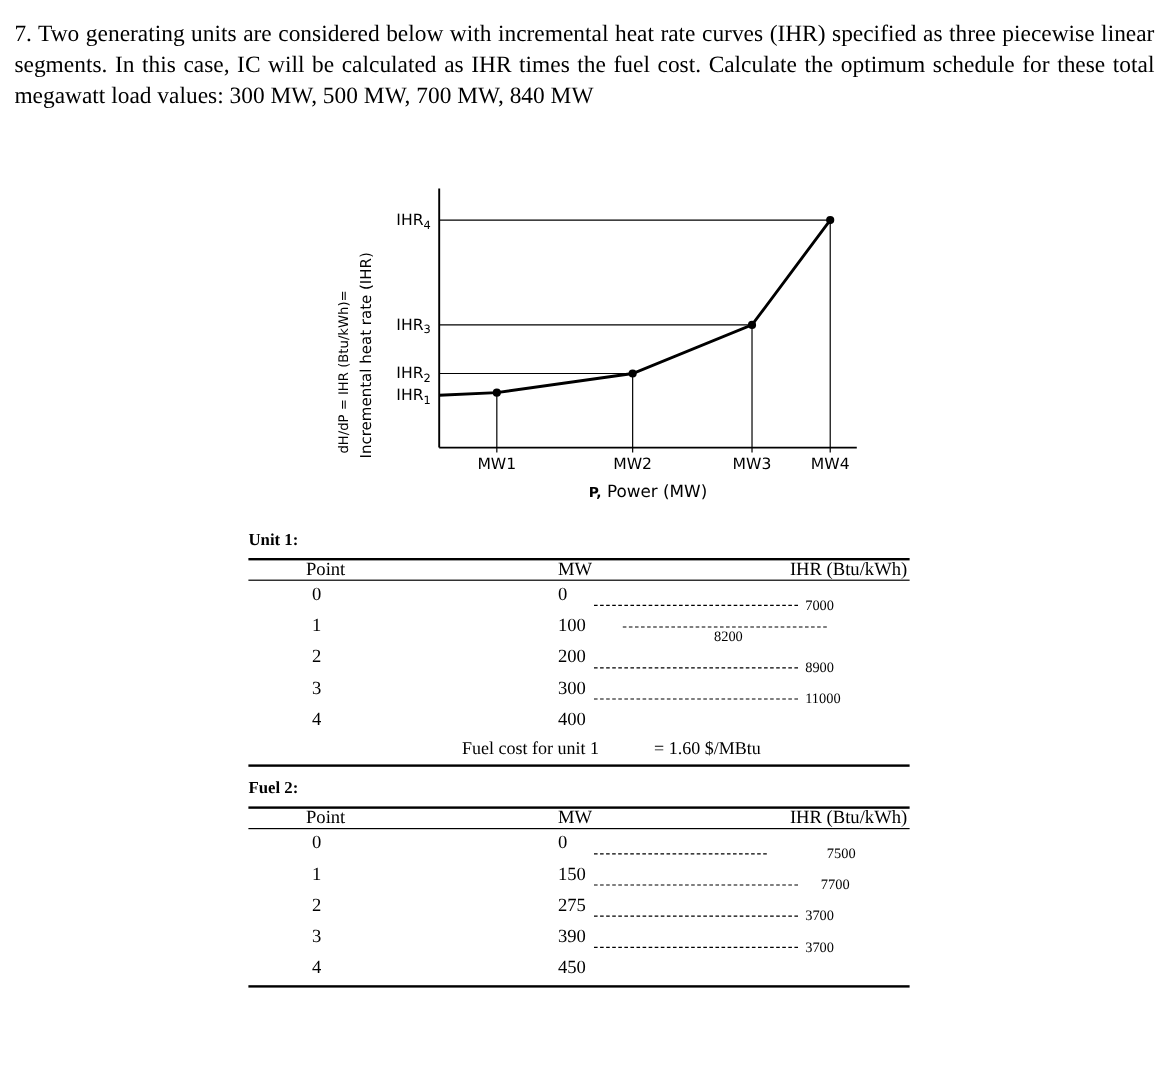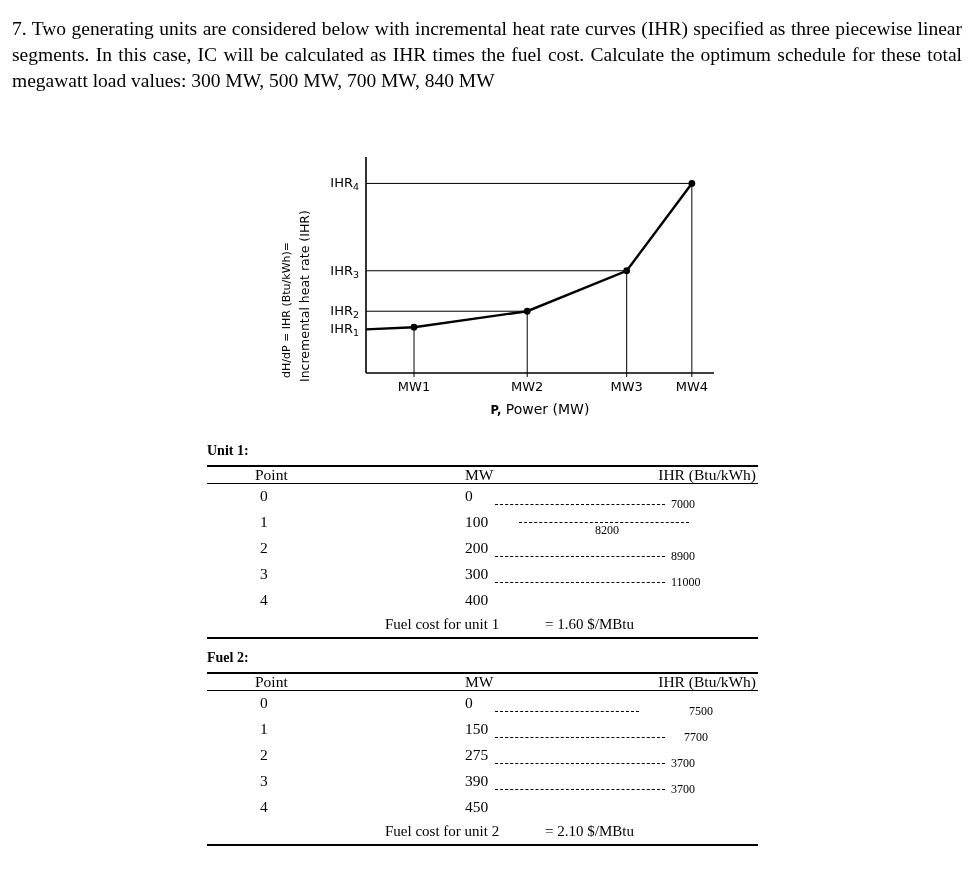--- a/index.html
+++ b/index.html
@@ -181,18 +181,14 @@
         </div>
         <div class="ihr-seg" style="top: 64px;">
           <span class="dash"></span>
           <span class="ihr-val">3700</span>
         </div>
         <div class="ihr-seg" style="top: 90px;">
           <span class="dash"></span>
           <span class="ihr-val">3700</span>
         </div>
       </div>
-    <div class="fuel-row">
-      <span class="fuel-label">Fuel cost for unit 2</span>
-      <span class="fuel-value">= 2.10 $/MBtu</span>
-    </div>
   </div>
 </section>
 
 </body></html>

